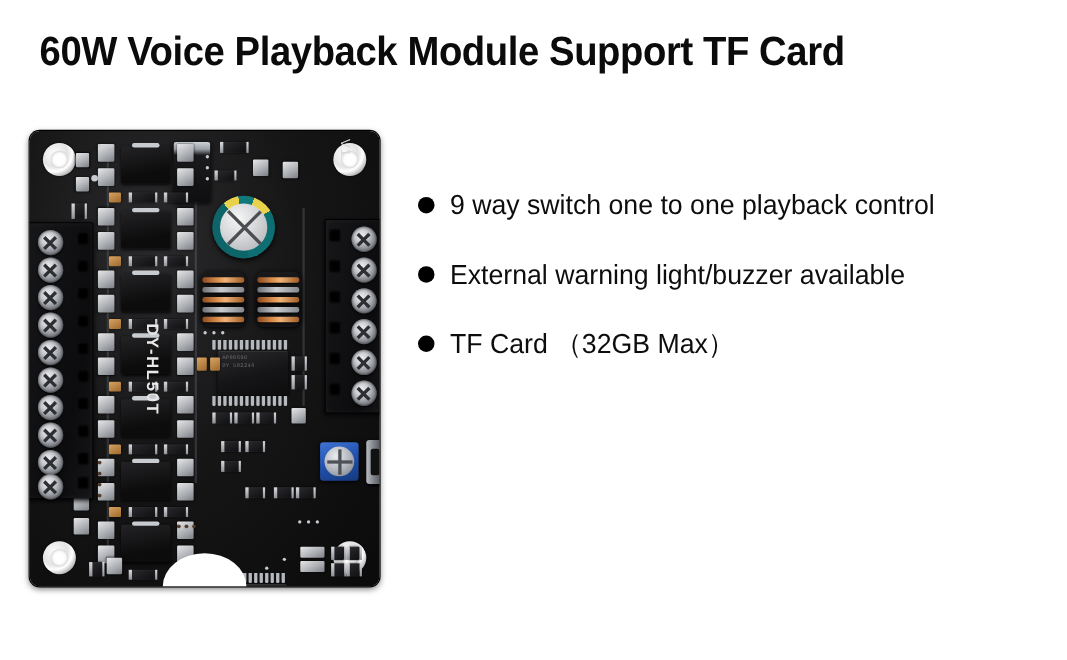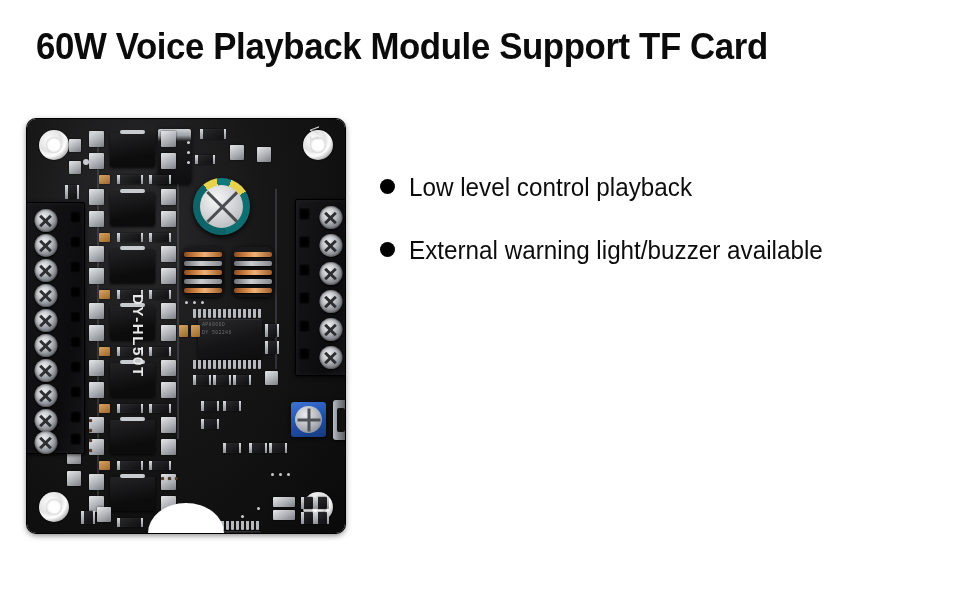--- a/index.html
+++ b/index.html
@@ -530,19 +530,23 @@
       <div class="term-slot" style="left:3px;top:148px;"></div>
     </div>
 
     <div class="board-notch"></div>
   </div>
 </div>
 
 <div id="feature-list">
   <div class="feature-row">
     <div class="bullet-dot"></div>
-    <div class="feature-text">Low level control playback</div>
+    <div class="feature-text">9 way switch one to one playback control</div>
   </div>
   <div class="feature-row">
     <div class="bullet-dot"></div>
     <div class="feature-text">External warning light/buzzer available</div>
   </div>
+  <div class="feature-row">
+    <div class="bullet-dot"></div>
+    <div class="feature-text">TF Card （32GB Max）</div>
+  </div>
 </div>
 
 </body></html>

